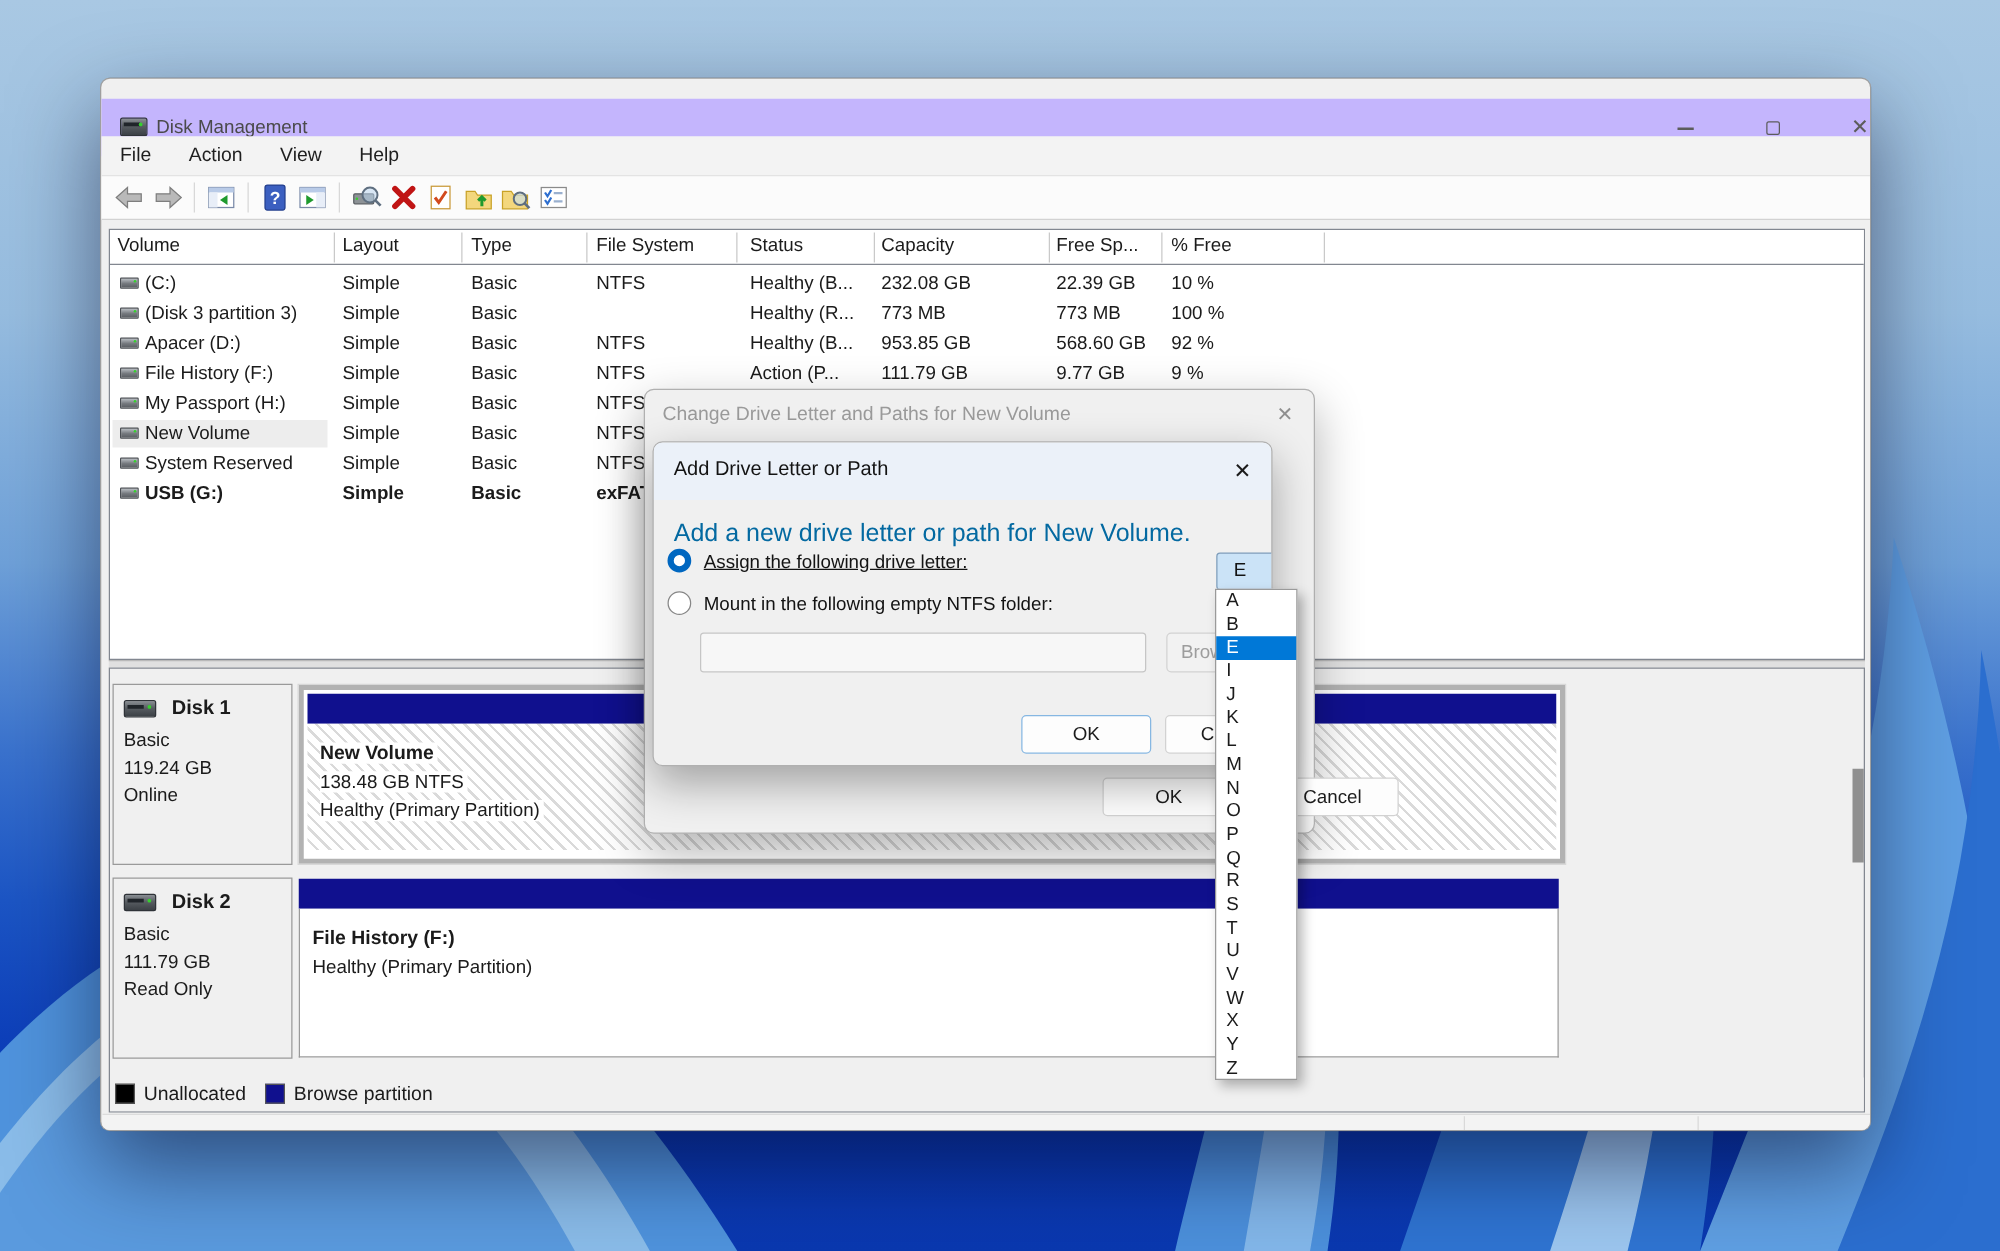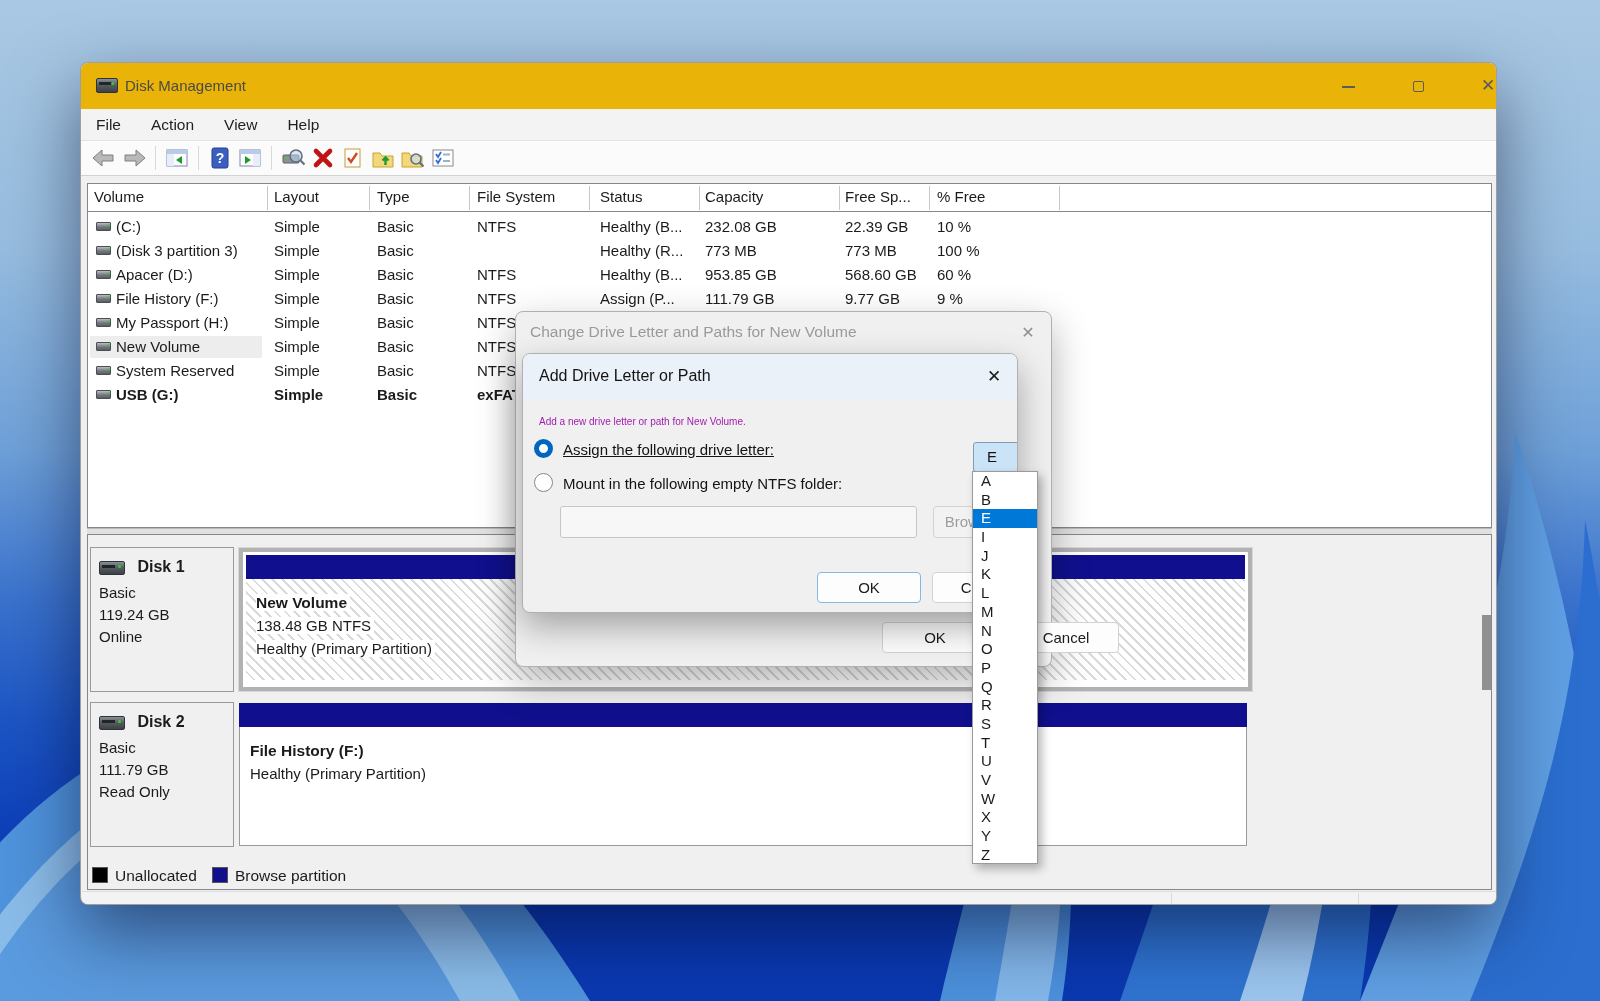--- a/index.html
+++ b/index.html
@@ -12,21 +12,21 @@
     background:linear-gradient(180deg,#a9c8e3 0%,#96bcdf 25%,#6ea0d8 45%,#3а72cd 60%,#1c55c4 72%,#0b3cb8 85%,#0a38b0 100%);
     background:linear-gradient(180deg,#a9c8e3 0%,#96bcdf 25%,#6ea0d8 45%,#3a72cd 60%,#1c55c4 72%,#0b3cb8 85%,#0a38b0 100%); }
   #wallpaper svg { position:absolute; left:0; top:0; }
 
   
   #win { left:80px; top:62px; width:1417px; height:843px; background:#f0f0f0;
     border:1px solid rgba(60,60,60,.45); border-radius:8px; overflow:hidden;
     box-shadow:0 28px 70px rgba(0,0,30,.5); }
   
 
-  #titlebar { left:0; top:0; width:1417px; height:46px; background:#eab308; }
+  #titlebar { left:0; top:16px; width:1417px; height:46px; background:#c4b5fd; }
   .drive-ico { width:22px; height:15px; border-radius:2px;
     background:linear-gradient(180deg,#8a8f94 0%,#585d62 45%,#3c4146 100%);
     border:1px solid #2f3338; position:relative; }
   .drive-ico:before { content:""; position:absolute; left:2px; top:3px; width:13px; height:3px;
     background:#20252a; }
   .drive-ico:after { content:""; position:absolute; right:3px; top:3px; width:3px; height:3px;
     border-radius:50%; background:#35d02e; }
   #title-text { left:44px; top:14px; font-size:15px; color:#4a4a4a; }
   .winctl { top:12px; width:46px; height:24px; text-align:center; color:#5c5c5c;
     font-size:17px; line-height:22px; }
@@ -100,21 +100,21 @@
   #dlg-outer .dclose { right:8px; top:8px; color:#8f8f8f; }
   .btn { position:absolute; height:31px; background:#fdfdfd; border:1px solid #d2d2d2;
     border-radius:4px; font-size:15px; color:#1b1b1b; text-align:center; line-height:29px; }
 
   #dlg-inner { left:441px; top:290px; width:496px; height:260px; background:#f0f0f0;
     border:1px solid #b0b0b0; border-radius:8px; box-shadow:0 14px 34px rgba(0,0,0,.32);
     z-index:20; overflow:hidden; }
   #dlg-inner .ititlebar { position:absolute; left:0; top:0; width:100%; height:46px; background:#ebf1f9; }
   #dlg-inner .ititle { position:absolute; left:16px; top:13px; font-size:16px; color:#131313; }
   #dlg-inner .dclose { right:8px; top:10px; color:#1b1b1b; font-size:17px; }
-  .ddesc { position:absolute; left:16px; top:62px; font-size:10px; color:#a21caf; }
+  .ddesc { position:absolute; left:16px; top:62px; font-size:20px; color:#0369a1; }
   .radio { position:absolute; width:19px; height:19px; border-radius:50%; background:#fff; }
   .radio.on  { border:5.5px solid #0067c0; }
   .radio.off { border:1.5px solid #878787; }
   .rlabel { position:absolute; font-size:15px; color:#131313; }
   #combo { position:absolute; left:450px; top:88px; width:67px; height:30px; background:#cbe3f7;
     border:1px solid #7d9cba; border-radius:3px; font-size:15px; color:#131313;
     line-height:28px; padding-left:13px; z-index:25; }
   #combo .chev { position:absolute; right:7px; top:0px; color:#4f6e8c; font-size:13px; }
   #path-input { position:absolute; left:37px; top:152px; width:357px; height:32px; background:#f7f7f7;
     border:1px solid #c6c6c6; border-radius:3px; }
@@ -292,29 +292,29 @@
         </div>
         <div class="vrow" style="top: 79px;">
           <div class="vol-ico"></div>
           <div class="td c0">Apacer (D:)</div>
           <div class="td c1">Simple</div>
           <div class="td c2">Basic</div>
           <div class="td c3">NTFS</div>
           <div class="td c4">Healthy (B...</div>
           <div class="td c5">953.85 GB</div>
           <div class="td c6">568.60 GB</div>
-          <div class="td c7">60 %</div>
+          <div class="td c7">92 %</div>
         </div>
         <div class="vrow" style="top: 103px;">
           <div class="vol-ico"></div>
           <div class="td c0">File History (F:)</div>
           <div class="td c1">Simple</div>
           <div class="td c2">Basic</div>
           <div class="td c3">NTFS</div>
-          <div class="td c4">Assign (P...</div>
+          <div class="td c4">Action (P...</div>
           <div class="td c5">111.79 GB</div>
           <div class="td c6">9.77 GB</div>
           <div class="td c7">9 %</div>
         </div>
         <div class="vrow" style="top: 127px;">
           <div class="vol-ico"></div>
           <div class="td c0">My Passport (H:)</div>
           <div class="td c1">Simple</div>
           <div class="td c2">Basic</div>
           <div class="td c3">NTFS</div>

